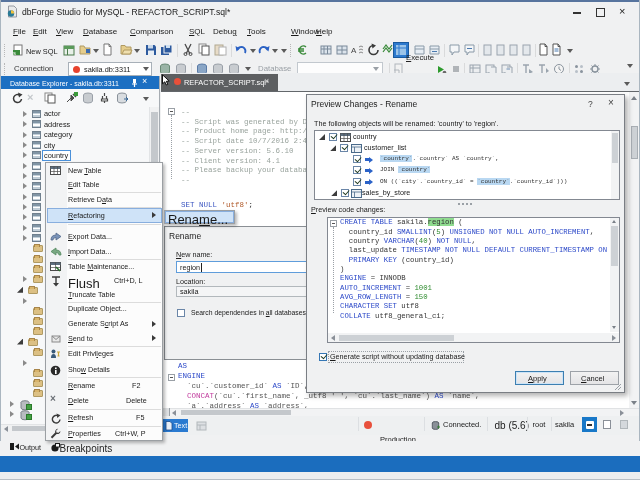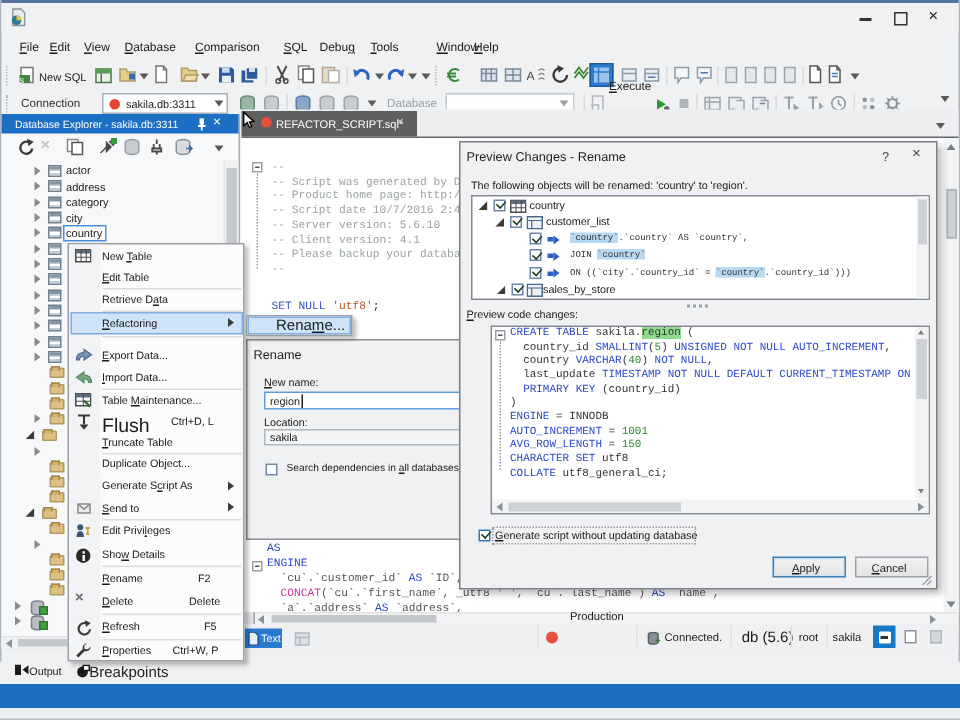--- a/index.html
+++ b/index.html
@@ -27,20 +27,21 @@
 
 <div class="ab" style="left:0;top:0;width:640px;height:2px;background:#57749e"></div>
 <div class="ab" style="left:0;top:0;width:1px;height:480px;background:#aab6c0"></div>
 <div class="ab" style="left:639px;top:0;width:1px;height:480px;background:#aab6c0"></div>
 <div class="ab" id="titlebar" style="left:1px;top:2px;width:638px;height:20px;background:#f0f1f2"></div>
 <svg class="ic" style="left:6px;top:5px" width="12" height="13">
       <path d="M2.5 1 L8 1 L10.5 3.5 L10.5 12 L2.5 12 Z" fill="#e8e9ea" stroke="#8a9098" stroke-width="0.9"></path>
       <circle cx="5" cy="8.5" r="3.2" fill="#2a7a96"></circle>
       <path d="M5 5.3 A3.2 3.2 0 0 1 8.2 8.5 L5 8.5 Z" fill="#f0c23c"></path>
     </svg>
+<div class="t" style="left:22px;top:8px;font-size:8.6px">dbForge Studio for MySQL - REFACTOR_SCRIPT.sql*</div>
 <div class="ab" style="left:573px;top:12px;width:8px;height:1.5px;background:#333"></div>
 <div class="ab" style="left:596px;top:8px;width:7px;height:7px;border:1.5px solid #333"></div>
 <div class="t" style="left:619px;top:6px;font-size:11px;color:#222">×</div>
 
 <div id="menubar">
 <div class="t" style="left:13px;top:28px;font-size:8px"><u>F</u>ile</div>
 <div class="t" style="left:33px;top:28px;font-size:8px"><u>E</u>dit</div>
 <div class="t" style="left:56px;top:28px;font-size:8px"><u>V</u>iew</div>
 <div class="t" style="left:83px;top:28px;font-size:8px"><u>D</u>atabase</div>
 <div class="t" style="left:130px;top:28px;font-size:8px"><u>C</u>omparison</div>
@@ -431,21 +432,21 @@
 <div class="ab" style="left:163px;top:418.5px;width:25px;height:13.5px;background:#2a7ad0"></div>
 <svg class="ic" style="left:165px;top:420.8px;z-index:2" width="8" height="10">
         <path d="M1 0.5 L5 0.5 L7 2.5 L7 9 L1 9 Z" fill="#e8eef6" stroke="#1a4a8a" stroke-width="0.8"></path>
       </svg>
 <div class="t" style="left:174px;top:422px;font-size:7.2px;color:#fff">Text</div>
 <svg class="ic" style="left:196px;top:420px" width="12" height="12">
         <rect x="1" y="2" width="9" height="8" fill="#dde0e3" stroke="#b2b8bc"></rect>
         <path d="M1 5 L10 5 M4 5 L4 10" stroke="#b2b8bc"></path>
       </svg>
 <div class="ab" style="left:363.5px;top:420.8px;width:8px;height:8px;border-radius:50%;background:#e8503c"></div>
-<div class="t" style="left:380px;top:407px;font-size:7.5px">Production</div>
+<div class="t" style="left:380px;top:436px;font-size:7.5px">Production</div>
 <svg class="ic" style="left:431px;top:420.5px" width="10" height="10">
         <ellipse cx="4.5" cy="2" rx="3.2" ry="1.4" fill="#8a9098" stroke="#5a6068"></ellipse>
         <path d="M1.3 2 L1.3 7 A3.2 1.4 0 0 0 7.7 7 L7.7 2" fill="#8a9098" stroke="#5a6068"></path>
         <path d="M6 6 L9 6 M7.5 4.5 L7.5 7.5" stroke="#3a7a3a" stroke-width="1.1"></path>
       </svg>
 <div class="t" style="left:443px;top:421.3px;font-size:7.5px">Connected.</div>
 <div class="t" style="left:494.5px;top:421.3px;font-size:10px">db (5.6)</div>
 <div class="t" style="left:532.5px;top:421.3px;font-size:7.5px">root</div>
 <div class="t" style="left:555px;top:421.3px;font-size:7.5px">sakila</div>
 <div class="ab" style="left:582px;top:417px;width:15px;height:15px;background:#1878c8"></div>
@@ -553,21 +554,21 @@
 <div class="t" style="left:136px;top:414px;font-size:7.2px;z-index:31">F5</div>
 <div class="sep" style="left:68px;top:425.5px;width:93px;z-index:31"></div>
 <svg class="ic" style="left:50px;top:427.5px;z-index:31" width="11" height="11">
         <path d="M8.2 0.8 A3 3 0 0 0 5.2 4.6 L0.8 9 L2.2 10.4 L6.6 6 A3 3 0 0 0 10.4 3 L8.6 4.8 L6.4 4.6 L6.2 2.4 Z" fill="#3a3a3a"></path>
       </svg>
 <div class="t" style="left:68px;top:429.5px;font-size:7.2px;z-index:31"><u>P</u>roperties</div>
 <div class="t" style="left:115px;top:429.5px;font-size:7.2px;z-index:31">Ctrl+W, P</div>
 
 <div class="ab" style="left:164px;top:210px;width:71px;height:14px;background:#fcfcfc;border:1px solid #9b9fa3;box-sizing:border-box;box-shadow:2px 2px 3px rgba(0,0,0,.28);z-index:33"></div>
 <div class="ab" style="left:165px;top:211px;width:69px;height:12px;background:#cfe3f8;border:1px solid #88aede;box-sizing:border-box;z-index:34"></div>
-<div class="t" style="left:184px;top:213px;font-size:10px;z-index:35">Rena<u>m</u>e...</div>
+<div class="t" style="left:168px;top:213px;font-size:13px;z-index:35">Rena<u>m</u>e...</div>
 </div>
 
 <div id="renpanel" style="position:absolute;z-index:10">
 <div class="ab" style="left:164px;top:226px;width:152px;height:134px;background:#f0f1f2;border:1px solid #8a8f94;box-sizing:border-box"></div>
 <div class="t" style="left:169px;top:232px;font-size:8.5px;color:#222">Rename</div>
 <div class="t" style="left:176px;top:251px;font-size:7.2px;color:#222"><u>N</u>ew name:</div>
 <div class="ab" style="left:176px;top:261px;width:131px;height:12px;background:#fff;border:1px solid #5f9ddb;box-sizing:border-box"></div>
 <div class="t" style="left:180px;top:263.5px;font-size:7.2px">region</div>
 <div class="ab" style="left:201px;top:262.5px;width:1px;height:9px;background:#222"></div>
 <div class="t" style="left:176px;top:278px;font-size:7.2px;color:#222">Location:</div>

